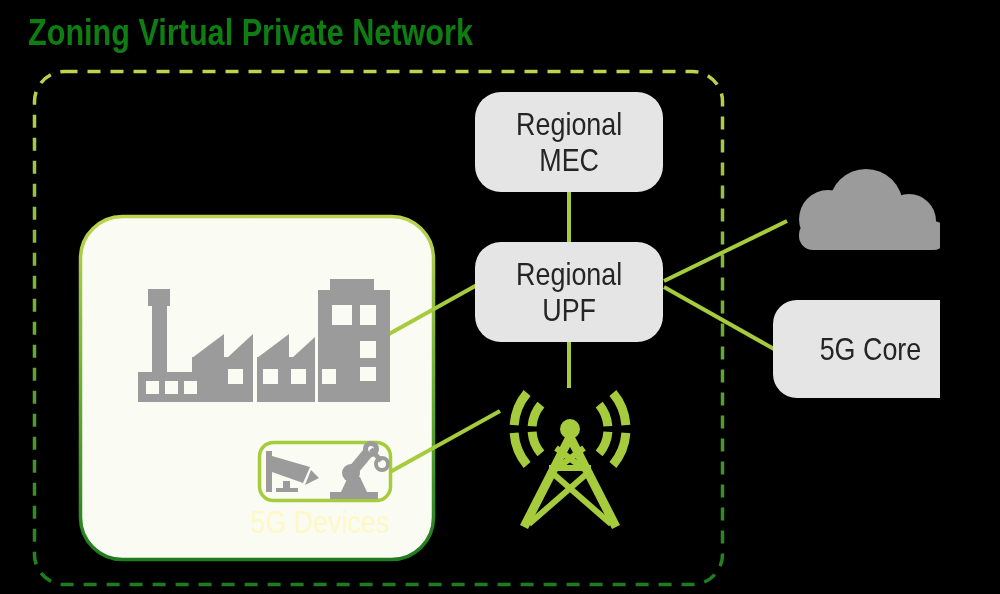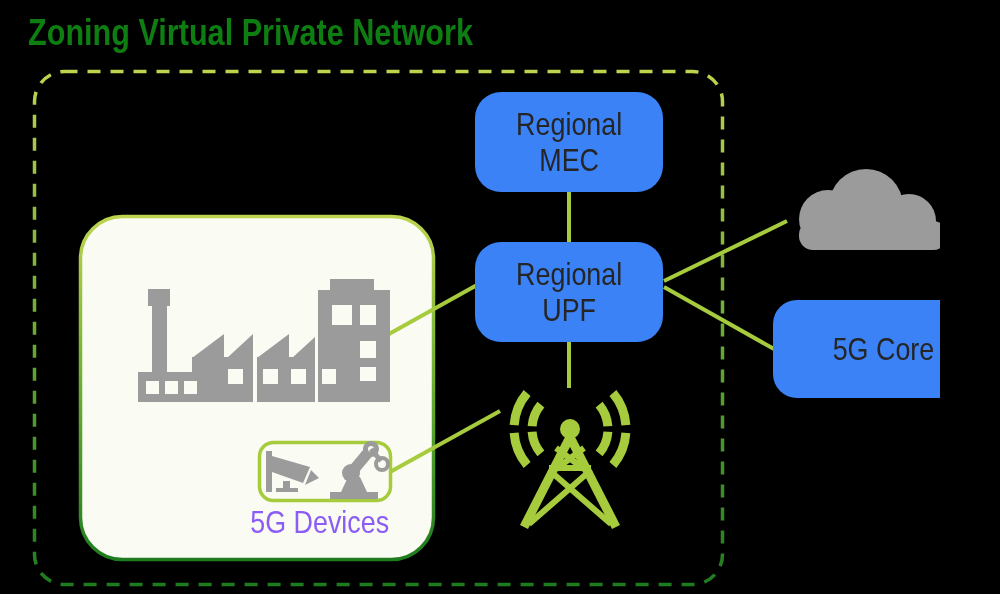--- a/index.html
+++ b/index.html
@@ -8,34 +8,34 @@
     font-family:"Liberation Sans",sans-serif;overflow:hidden;
   }
   .stage svg{position:absolute;left:0;top:0;}
   .diagram-title{
     position:absolute;left:28px;top:12px;height:44px;
     font-size:36px;font-weight:bold;color:#0E7D12;
     transform:scaleX(0.85);transform-origin:left center;
     white-space:nowrap;letter-spacing:0px;
   }
   .node-box{
-    position:absolute;background:#3b82f6;border-radius:26px;
+    position:absolute;background:#e5e5e5;border-radius:26px;
     display:flex;align-items:center;justify-content:center;
     color:#252525;text-align:center;
   }
   .node-box .lbl{
     font-size:32px;line-height:1.14;white-space:pre-line;
     transform:scaleX(0.84);transform-origin:center;
   }
   .mec-box{left:475px;top:92px;width:188px;height:100px;}
   .upf-box{left:475px;top:242px;width:188px;height:100px;}
-  .core-box{left:773px;top:300px;width:194px;height:98px;border-radius:24px;padding-left:13px;}
+  .core-box{left:773px;top:300px;width:194px;height:98px;border-radius:24px;}
   .devices-label{
     position:absolute;left:225px;top:504px;width:190px;
-    text-align:center;color:#8b5cf6;font-size:32px;
+    text-align:center;color:#fef9c3;font-size:32px;
   }
   .devices-label .lbl{display:inline-block;transform:scaleX(0.84);white-space:nowrap;}
 </style>
 </head>
 <body>
 
 <div class="stage">
 
   <svg width="1000" height="594" viewBox="0 0 1000 594">
     <defs>

